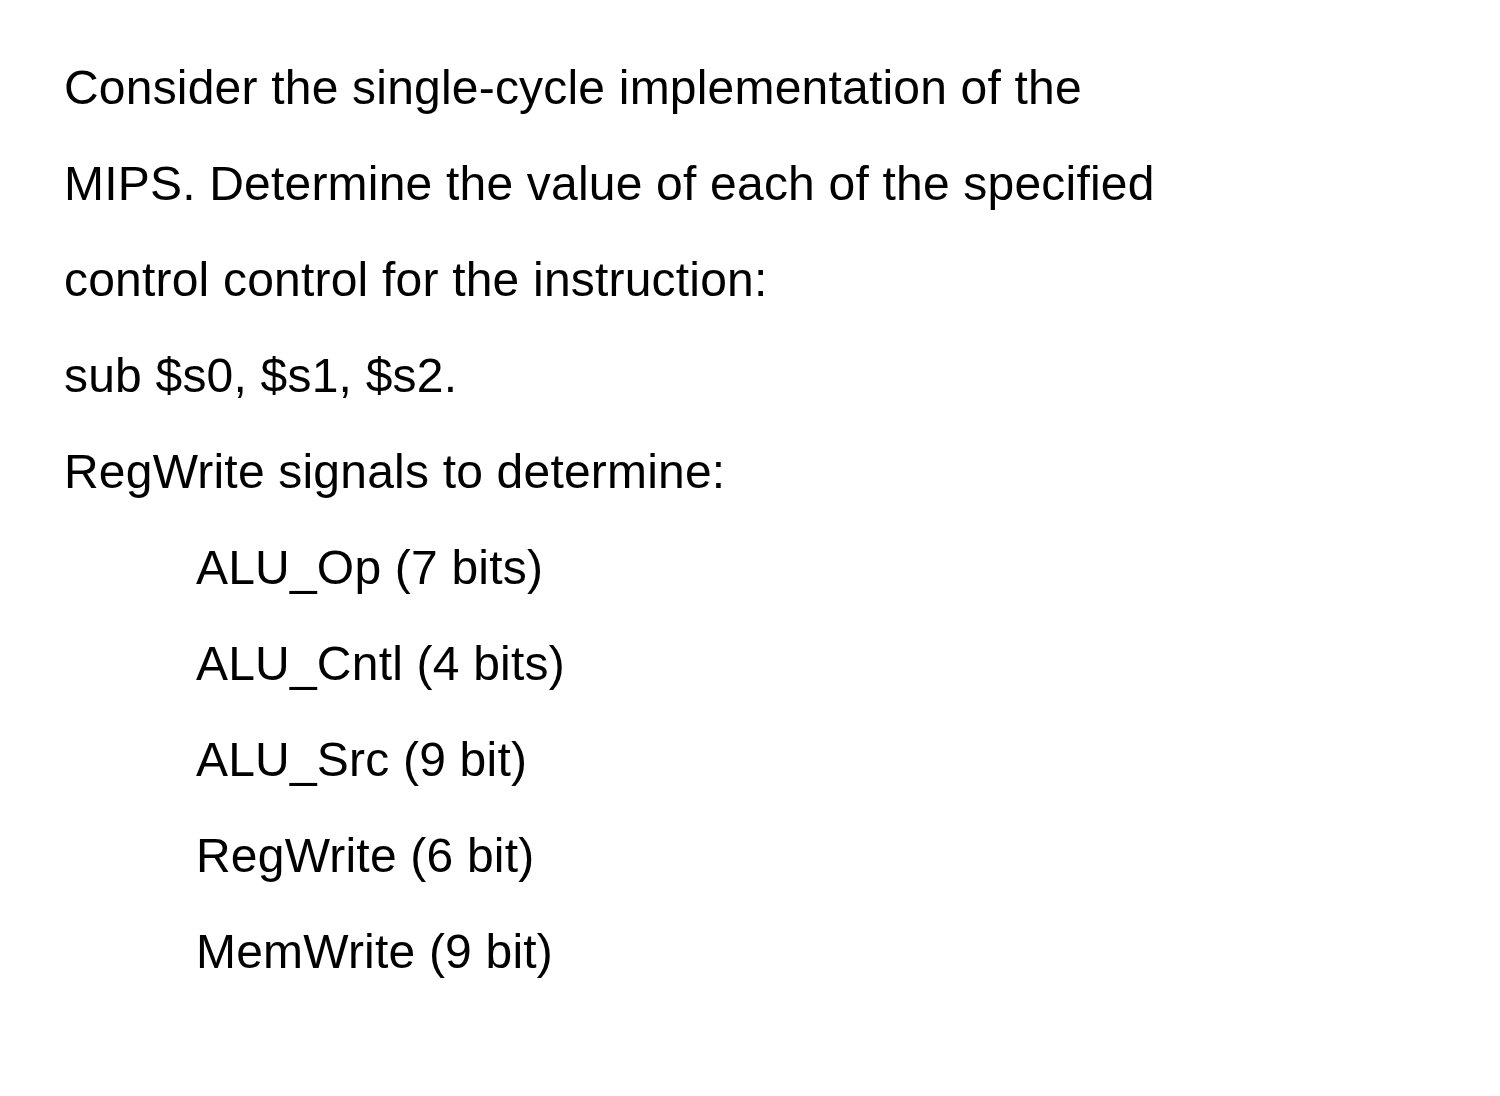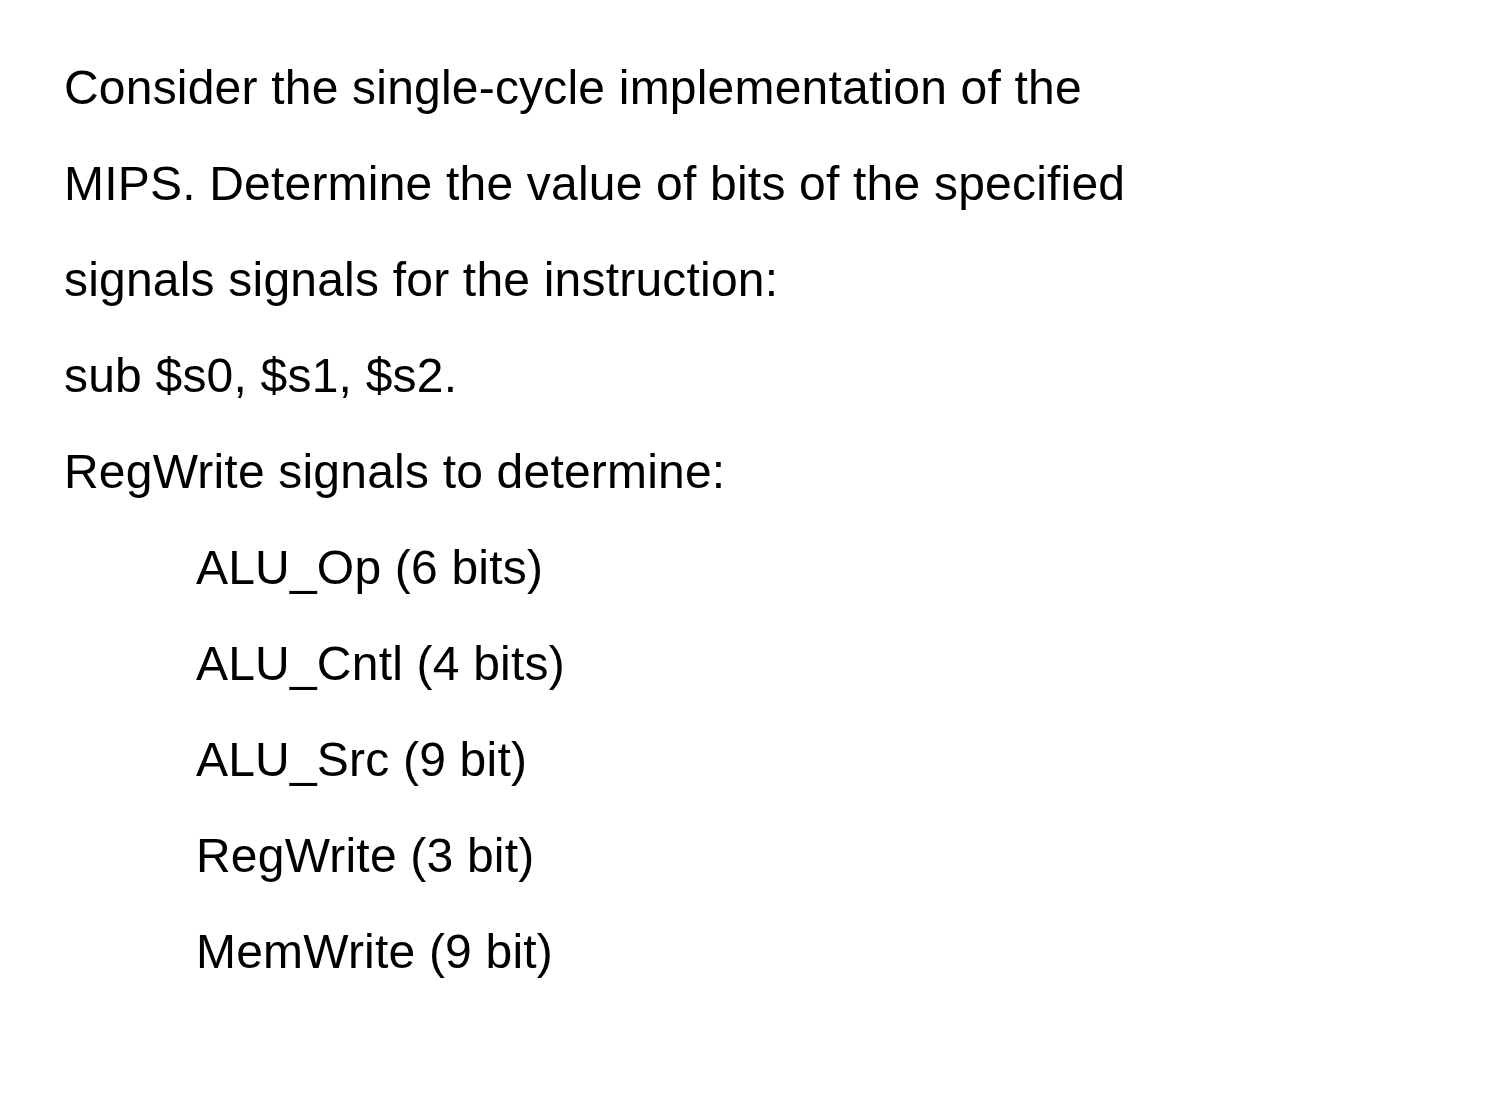--- a/index.html
+++ b/index.html
@@ -31,22 +31,22 @@
   }
   .indent {
     padding-left: 132px;
   }
 </style>
 </head>
 <body>
 
 <div class="page">
   <div class="line">Consider the single-cycle implementation of the</div>
-  <div class="line">MIPS. Determine the value of bits of the specified</div>
-  <div class="line">signals signals for the instruction:</div>
+  <div class="line">MIPS. Determine the value of each of the specified</div>
+  <div class="line">control control for the instruction:</div>
   <div class="line">sub $s0, $s1, $s2.</div>
   <div class="line">RegWrite signals to determine:</div>
-  <div class="line indent">ALU_Op (6 bits)</div>
+  <div class="line indent">ALU_Op (7 bits)</div>
   <div class="line indent">ALU_Cntl (4 bits)</div>
   <div class="line indent">ALU_Src (9 bit)</div>
-  <div class="line indent">RegWrite (3 bit)</div>
+  <div class="line indent">RegWrite (6 bit)</div>
   <div class="line indent">MemWrite (9 bit)</div>
 </div>
 
 </body></html>

